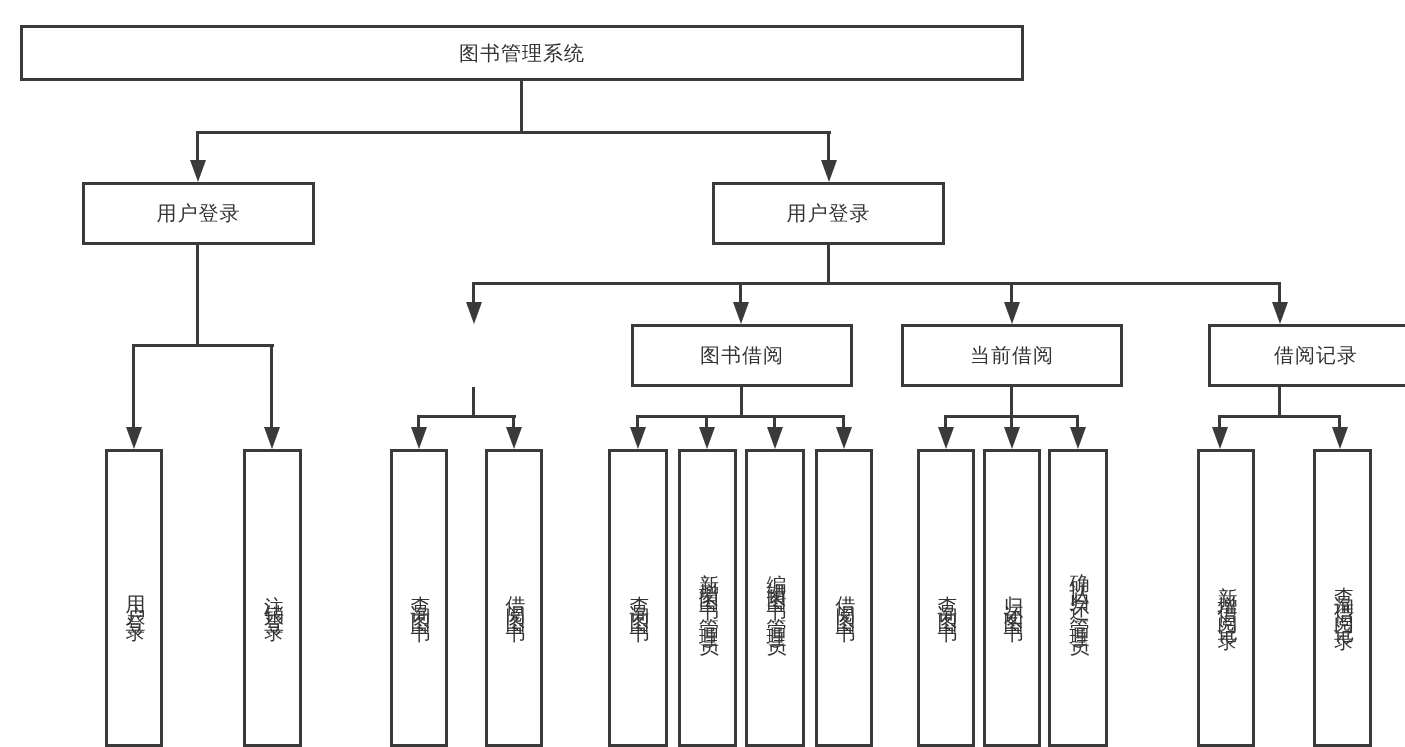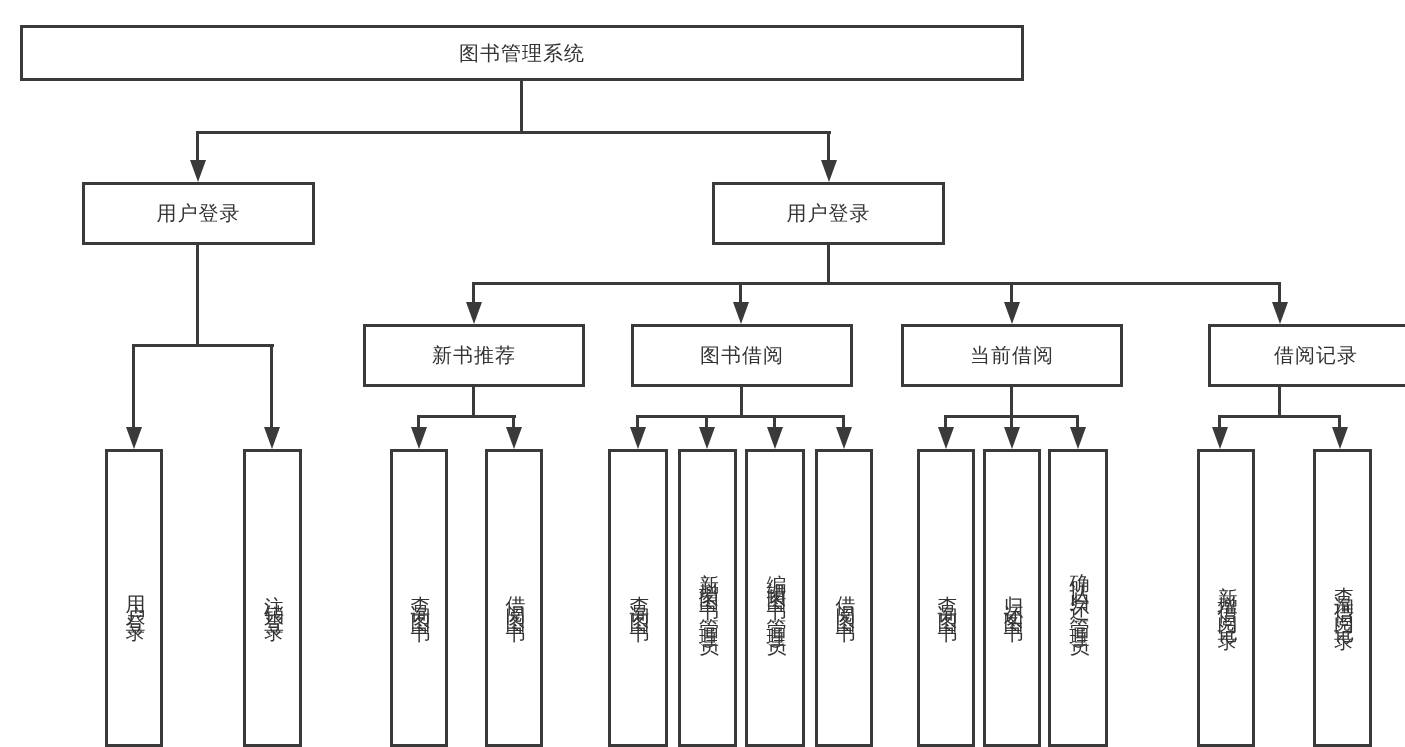--- a/index.html
+++ b/index.html
@@ -64,23 +64,20 @@
   <div class="hline" style="left:472px;top:270px;width:809px"></div>
   <div class="vline" style="left:472px;top:270px;height:20px"></div>
   <div class="arrow" style="left:466px;top:290px"></div>
   <div class="vline" style="left:739px;top:270px;height:20px"></div>
   <div class="arrow" style="left:733px;top:290px"></div>
   <div class="vline" style="left:1010px;top:270px;height:20px"></div>
   <div class="arrow" style="left:1004px;top:290px"></div>
   <div class="vline" style="left:1278px;top:270px;height:20px"></div>
   <div class="arrow" style="left:1272px;top:290px"></div>
 
-  <div class="node" style="left:363px;top:312px;width:222px;height:63px">
-    <span>新书推荐</span>
-  </div>
   <div class="node" style="left:631px;top:312px;width:222px;height:63px">
     <span>图书借阅</span>
   </div>
   <div class="node" style="left:901px;top:312px;width:222px;height:63px">
     <span>当前借阅</span>
   </div>
   <div class="node" style="left:1208px;top:312px;width:216px;height:63px">
     <span>借阅记录</span>
   </div>
 

